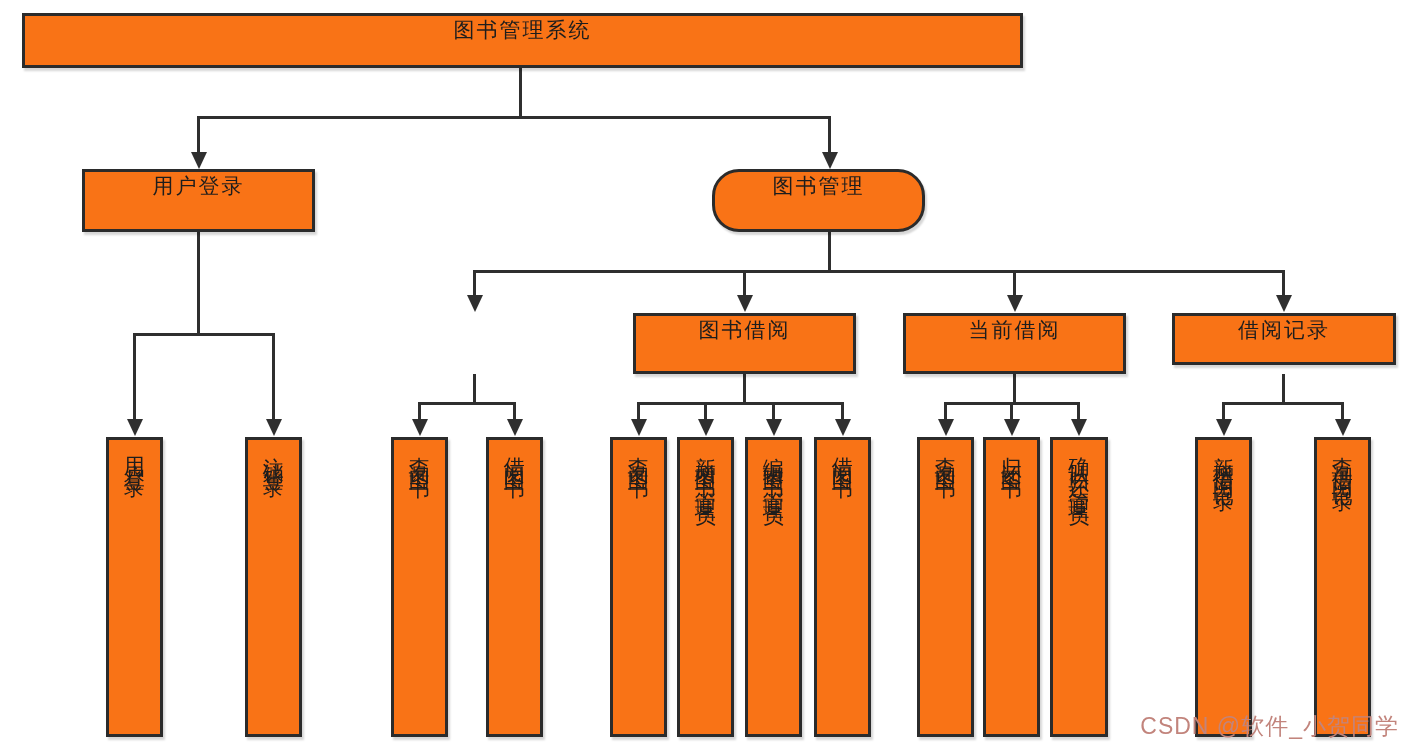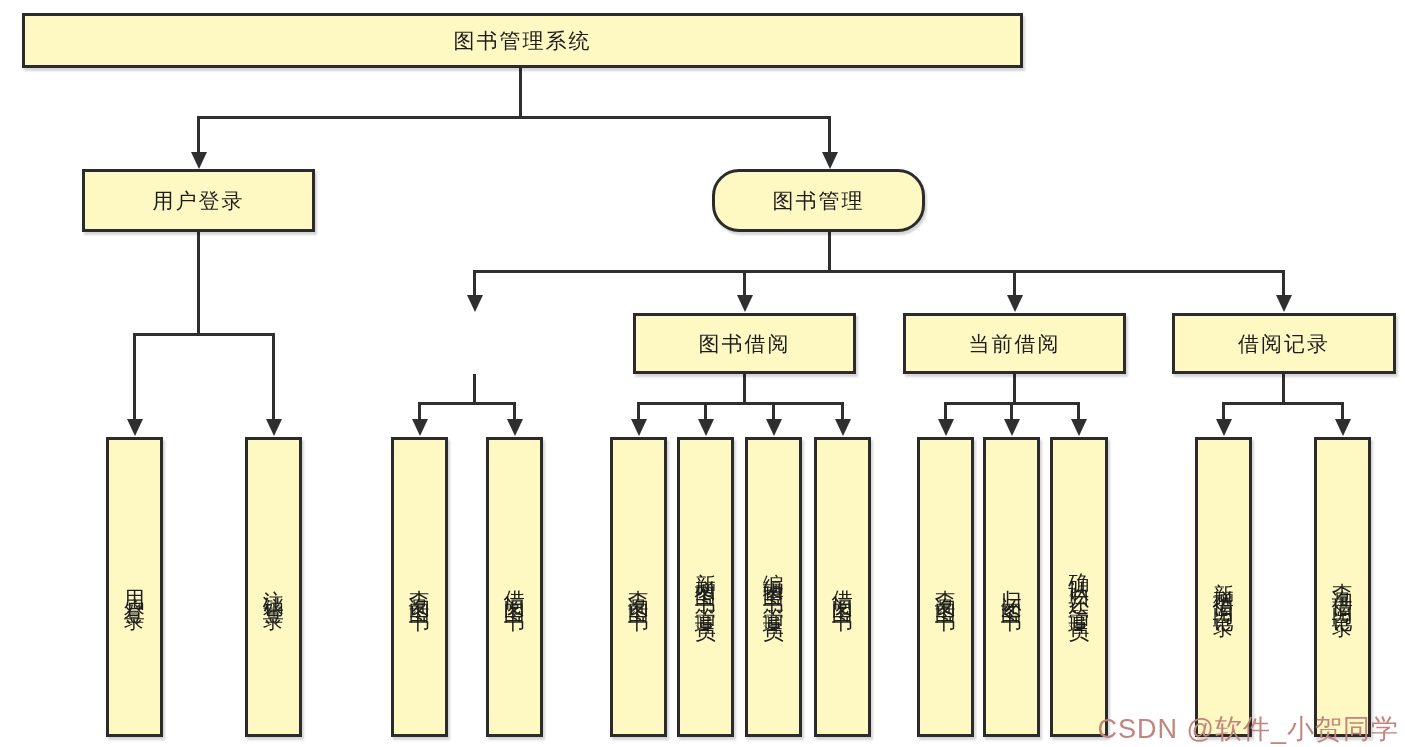--- a/index.html
+++ b/index.html
@@ -2,42 +2,42 @@
 <html><head>
 <meta charset="utf-8">
 <style>
   html, body { margin:0; padding:0; background:#ffffff; }
   body { width:1405px; height:747px; font-family:"Liberation Sans", sans-serif; }
   .canvas {
     position:relative; width:1405px; height:747px;
     background:#ffffff; overflow:hidden;
   }
   .box {
-    position:absolute; background:#fef9c3;
+    position:absolute; background:#f97316;
     border:3px solid #2b2b2b; box-sizing:border-box;
-    display:flex; align-items:center; justify-content:center;
+    display:flex; justify-content:center;
     color:#1d1d1d;
     box-shadow:2px 3px 2px rgba(0,0,0,0.16);
   }
   .box.hlabel { font-size:21px; letter-spacing:2px; white-space:nowrap; }
   .leaf { top:437px; width:57px; height:300px; }
   .vtext {
     writing-mode:vertical-rl; text-orientation:mixed;
     font-size:21px; letter-spacing:7px; line-height:1.3;
     color:#1d1d1d;
   }
   .vl, .hl { position:absolute; background:#2f2f2f; }
   .arrow {
     position:absolute; width:0; height:0;
     border-left:8px solid transparent; border-right:8px solid transparent;
     border-top:17px solid #2f2f2f;
   }
   .watermark {
     position:absolute; top:711px; right:6px;
-    font-size:27px; letter-spacing:1px;
+    font-size:23px; letter-spacing:1px;
     color:#c2847c; white-space:nowrap;
   }
 </style>
 </head>
 <body>
 
 <div class="canvas">
 
   <div id="edges">
       <div class="vl" style="left: 518.5px; top: 68px; width: 3px; height: 50.5px;"></div>
@@ -104,21 +104,21 @@
   <div class="box hlabel" style="left:712px; top:169px; width:213px; height:63px;border-radius:27px;">
     <span>图书管理</span>
   </div>
 
   <div class="box hlabel" style="left:903px; top:313px; width:223px; height:61px;">
     <span>当前借阅</span>
   </div>
   <div class="box hlabel" style="left:633px; top:313px; width:223px; height:61px;">
     <span>图书借阅</span>
   </div>
-  <div class="box hlabel" style="left:1172px; top:313px; width:224px; height:61px;">
+  <div class="box hlabel" style="left:1172px; top:313px; width:224px; height:52px;">
     <span>借阅记录</span>
   </div>
 
   <div class="box leaf" style="left:106px;">
     <span class="vtext">用户登录</span>
   </div>
   <div class="box leaf" style="left:245px;">
     <span class="vtext">注销登录</span>
   </div>
 

